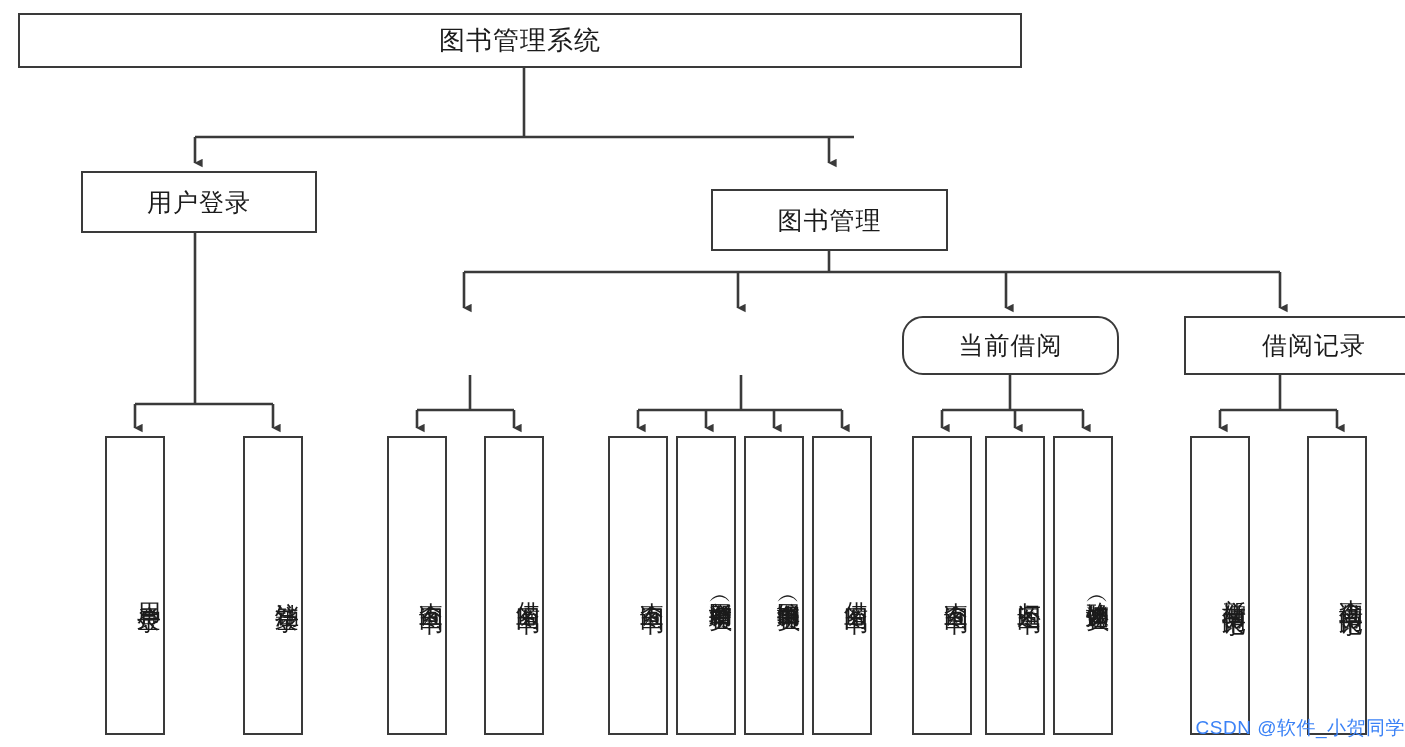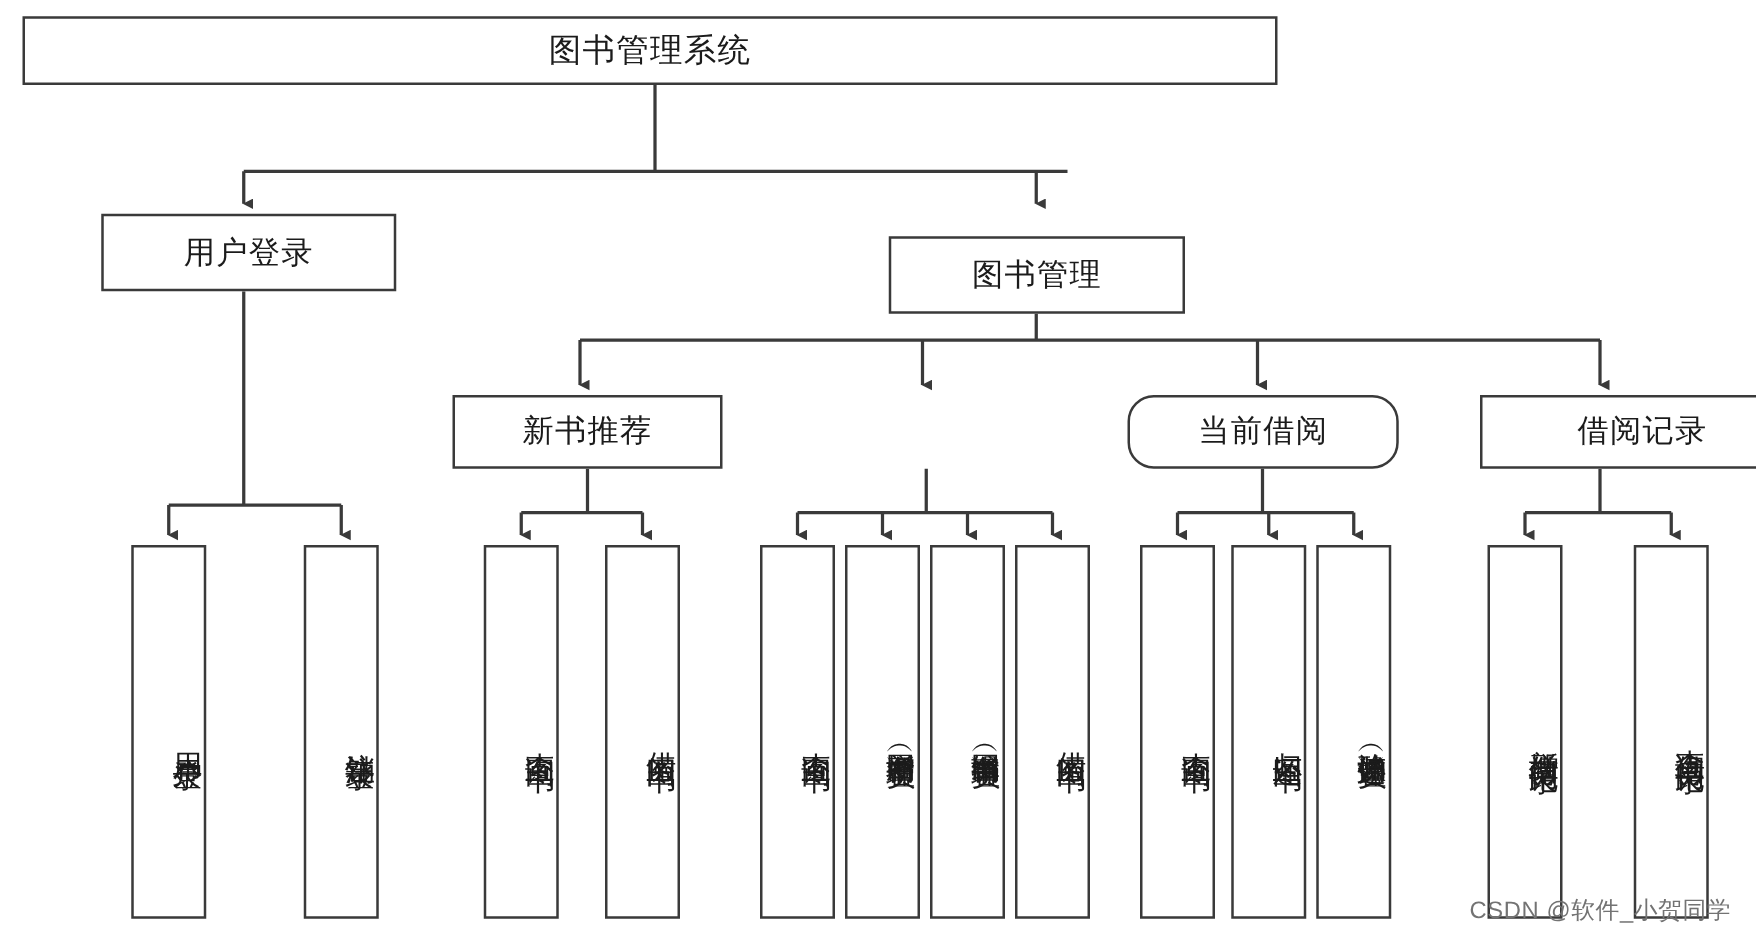--- a/index.html
+++ b/index.html
@@ -52,24 +52,24 @@
     justify-content: center;
     padding-top: 6px;
     letter-spacing: 3px;
   }
   .node.vert.tall-text {
     font-size: 23px;
     letter-spacing: 1px;
   }
   .watermark {
     position: absolute;
-    right: 20px;
+    right: 0;
     bottom: 6px;
     font-size: 19px;
-    color: #737373;
+    color: #3b82f6;
     white-space: nowrap;
     letter-spacing: 0.5px;
   }
 </style>
 </head>
 <body>
 
 <div id="canvas">
 
   <svg id="wires" viewBox="0 0 1405 747" xmlns="http://www.w3.org/2000/svg">
@@ -126,23 +126,20 @@
     <span>图书管理系统</span>
   </div>
 
   <div class="node horiz" style="left: 81px; top: 171px; width: 236px; height: 62px;">
     <span>用户登录</span>
   </div>
   <div class="node horiz" style="left: 711px; top: 171px; width: 237px; height: 62px; margin-top: 18px;">
     <span>图书管理</span>
   </div>
 
-  <div class="node horiz" style="left: 362px; top: 316px; width: 216px; height: 59px;">
-    <span>新书推荐</span>
-  </div>
   <div class="node horiz" style="left: 902px; top: 316px; width: 217px; height: 59px; border-radius: 21px;">
     <span>当前借阅</span>
   </div>
   <div class="node horiz" style="left: 1172px; top: 316px; width: 260px; height: 59px; margin-left: 12px;">
     <span>借阅记录</span>
   </div>
 
   <div class="node vert" style="left: 105px; top: 436px; width: 60px; height: 299px;">
     <span>用户登录</span>
   </div>

